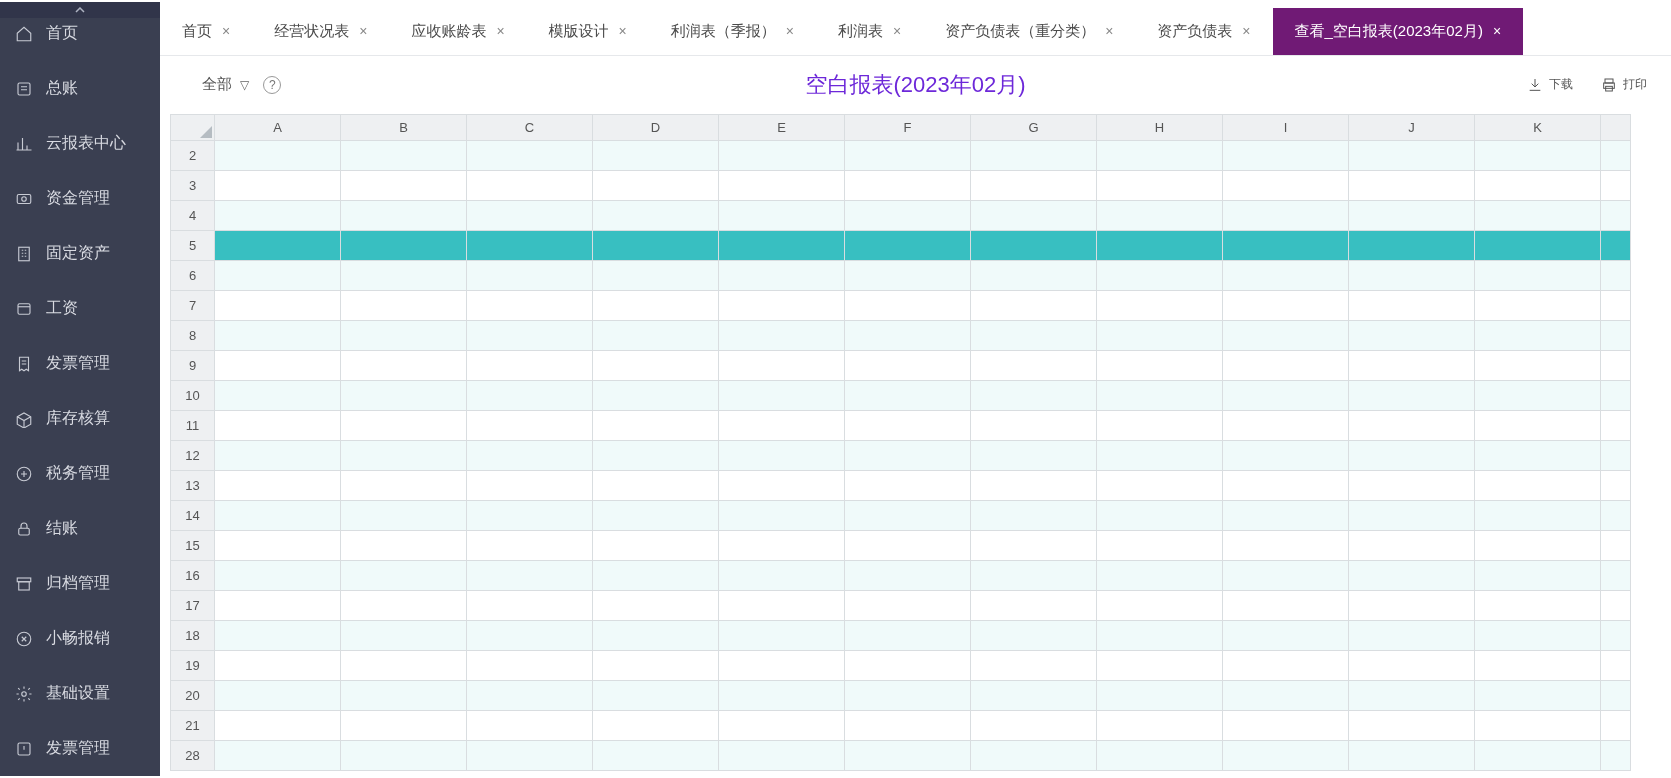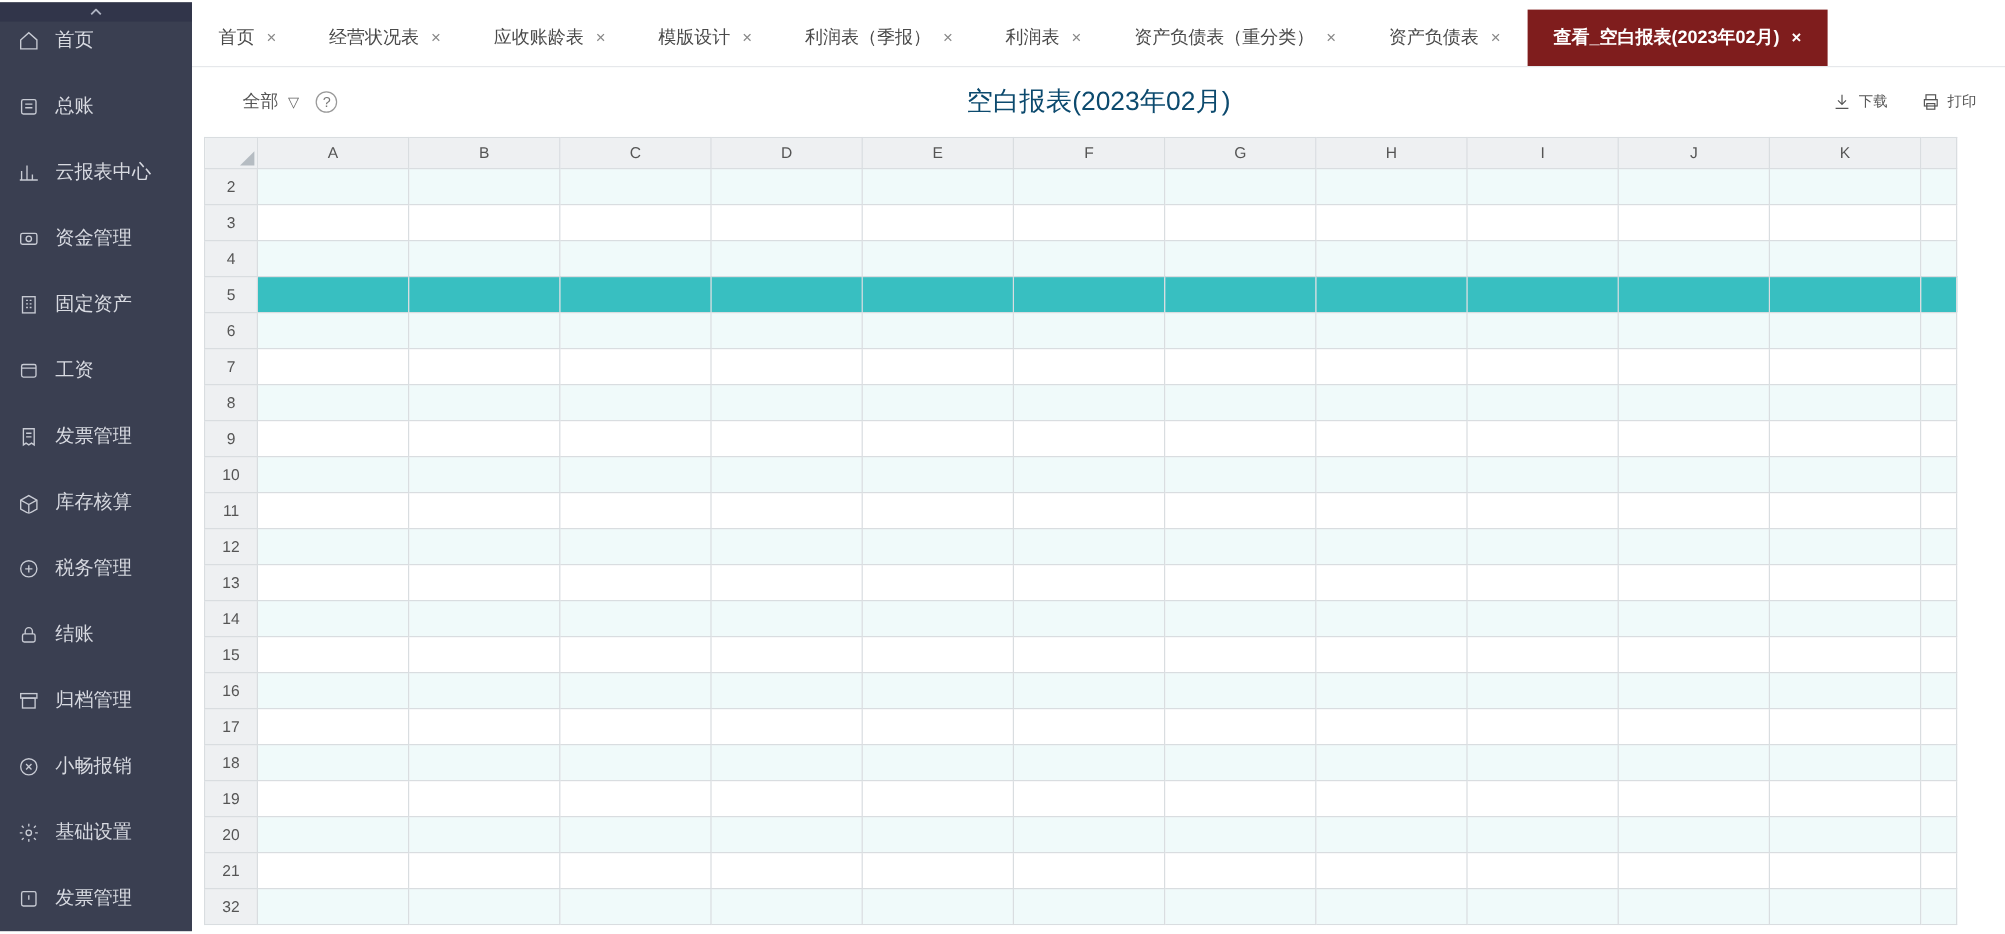--- a/index.html
+++ b/index.html
@@ -13,30 +13,30 @@
   .sidebar-item { display: flex; align-items: center; height: 55px; padding-left: 14px; cursor: pointer; font-size: 16px; color: #d8dae1; }
   .sidebar-icon { width: 20px; height: 20px; margin-right: 12px; display: inline-flex; align-items: center; justify-content: center; }
   .sidebar-icon svg { width: 18px; height: 18px; stroke: #c8cbd4; fill: none; stroke-width: 1.5; }
 
   
   .main { flex: 1; display: flex; flex-direction: column; min-width: 0; }
 
   
   .tabs { display: flex; height: 48px; border-bottom: 1px solid #e6e8eb; align-items: stretch; background: #fff; }
   .tab { display: flex; align-items: center; padding: 0 22px; font-size: 15px; color: #4a4a4a; cursor: pointer; position: relative; white-space: nowrap; }
-  .tab.active { background: #7f1d1d; color: #fff; font-weight: bold; }
+  .tab.active { background: #701a75; color: #fff; }
   .tab-close { margin-left: 10px; font-size: 14px; color: #888; cursor: pointer; }
   .tab.active .tab-close { color: #fff; }
 
   
   .toolbar { display: flex; align-items: center; height: 58px; padding: 0 24px; position: relative; }
   .filter { display: flex; align-items: center; gap: 8px; color: #555; font-size: 15px; cursor: pointer; margin-left: 18px;}
   .filter .chev { font-size: 12px; color: #666; }
   .filter .help { width: 18px; height: 18px; border: 1px solid #999; border-radius: 50%; display: inline-flex; align-items: center; justify-content: center; font-size: 12px; color: #777; margin-left: 6px;}
-  .title { position: absolute; left: 50%; transform: translateX(-50%); font-size: 22px; color: #0c4a6e; }
+  .title { position: absolute; left: 50%; transform: translateX(-50%); font-size: 22px; color: #6d28d9; }
   .right-actions { margin-left: auto; display: flex; align-items: center; gap: 28px; }
   .action-btn { display: flex; align-items: center; gap: 6px; color: #555; font-size: 12px; cursor: pointer; }
   .action-btn svg { width: 16px; height: 16px; stroke: #555; fill: none; stroke-width: 1.5; }
 
   
   .sheet-wrap { flex: 1; overflow: hidden; padding-left: 10px; }
   .sheet { border-collapse: collapse; table-layout: fixed; }
   .sheet th, .sheet td { border: 1px solid #d9dde0; font-size: 13px; color: #555; text-align: center; background: #fff; }
   .sheet thead th { background: #eef0f2; height: 26px; font-weight: normal; }
   .sheet thead th.corner { background: #eef0f2; position: relative; }
@@ -571,21 +571,21 @@
               <td></td>
               <td></td>
               <td></td>
               <td></td>
               <td></td>
               <td></td>
               <td></td>
               <td></td>
             </tr>
             <tr>
-              <th>32</th>
+              <th>28</th>
               <td></td>
               <td></td>
               <td></td>
               <td></td>
               <td></td>
               <td></td>
               <td></td>
               <td></td>
               <td></td>
               <td></td>

